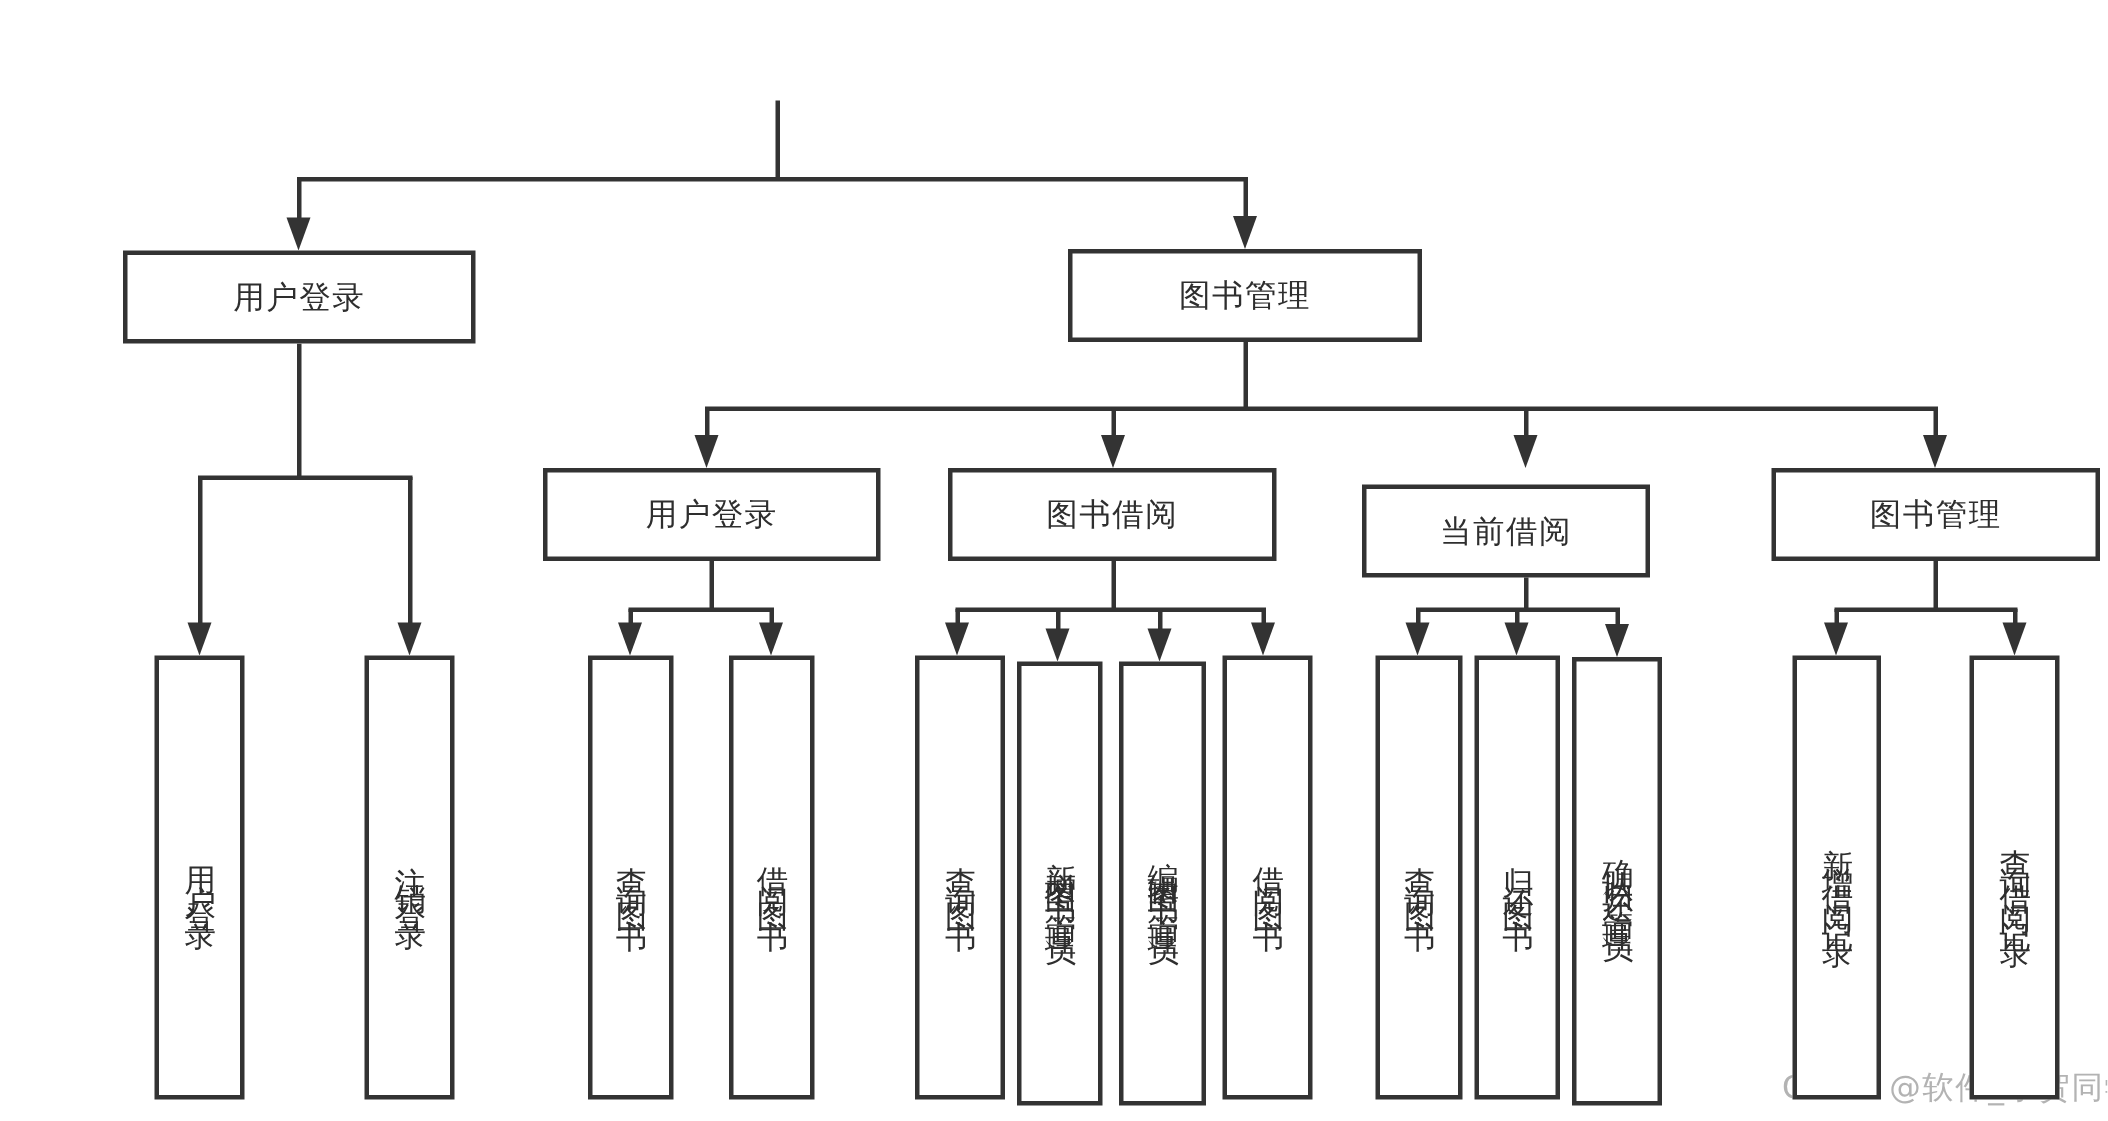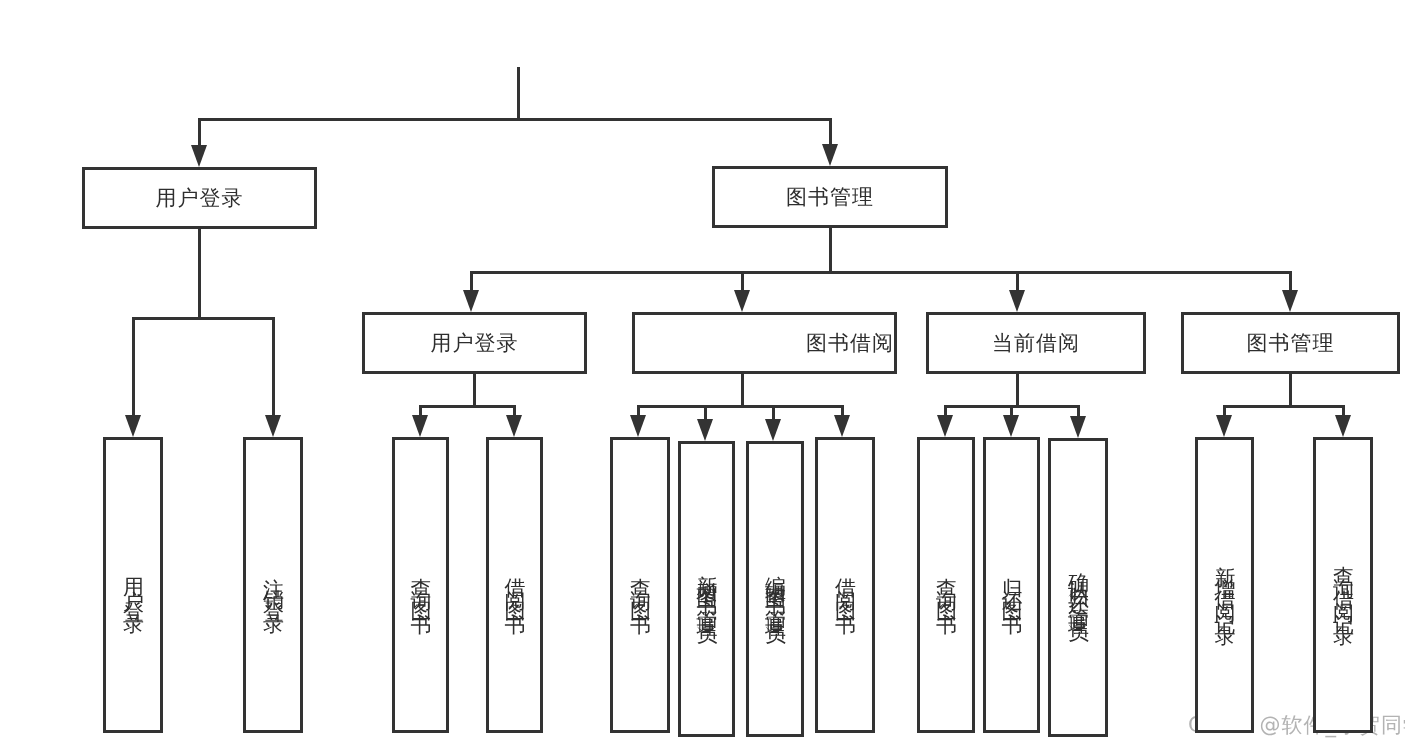--- a/index.html
+++ b/index.html
@@ -119,24 +119,24 @@
     <div class="arrow-head" style="left: 1335px; top: 415px;"></div>
     <div class="node" style="left: 82px; top: 167px; width: 235px; height: 62px;">
       <span>用户登录</span>
     </div>
     <div class="node" style="left: 712px; top: 166px; width: 236px; height: 62px;">
       <span>图书管理</span>
     </div>
     <div class="node" style="left: 362px; top: 312px; width: 225px; height: 62px;">
       <span>用户登录</span>
     </div>
-    <div class="node" style="left: 632px; top: 312px; width: 265px; height: 62px; justify-content: flex-end;">
+    <div class="node" style="left: 632px; top: 312px; width: 219px; height: 62px;">
       <span>图书借阅</span>
     </div>
-    <div class="node" style="left: 908px; top: 312px; width: 220px; height: 62px; margin-left: 18px;">
+    <div class="node" style="left: 908px; top: 323px; width: 192px; height: 62px;">
       <span>当前借阅</span>
     </div>
     <div class="node" style="left: 1181px; top: 312px; width: 219px; height: 62px;">
       <span>图书管理</span>
     </div>
     <div class="node vertical" style="left: 103px; top: 437px; width: 60px; height: 296px;">
       <span>用户登录</span>
     </div>
     <div class="node vertical" style="left: 243px; top: 437px; width: 60px; height: 296px;">
       <span>注销登录</span>

